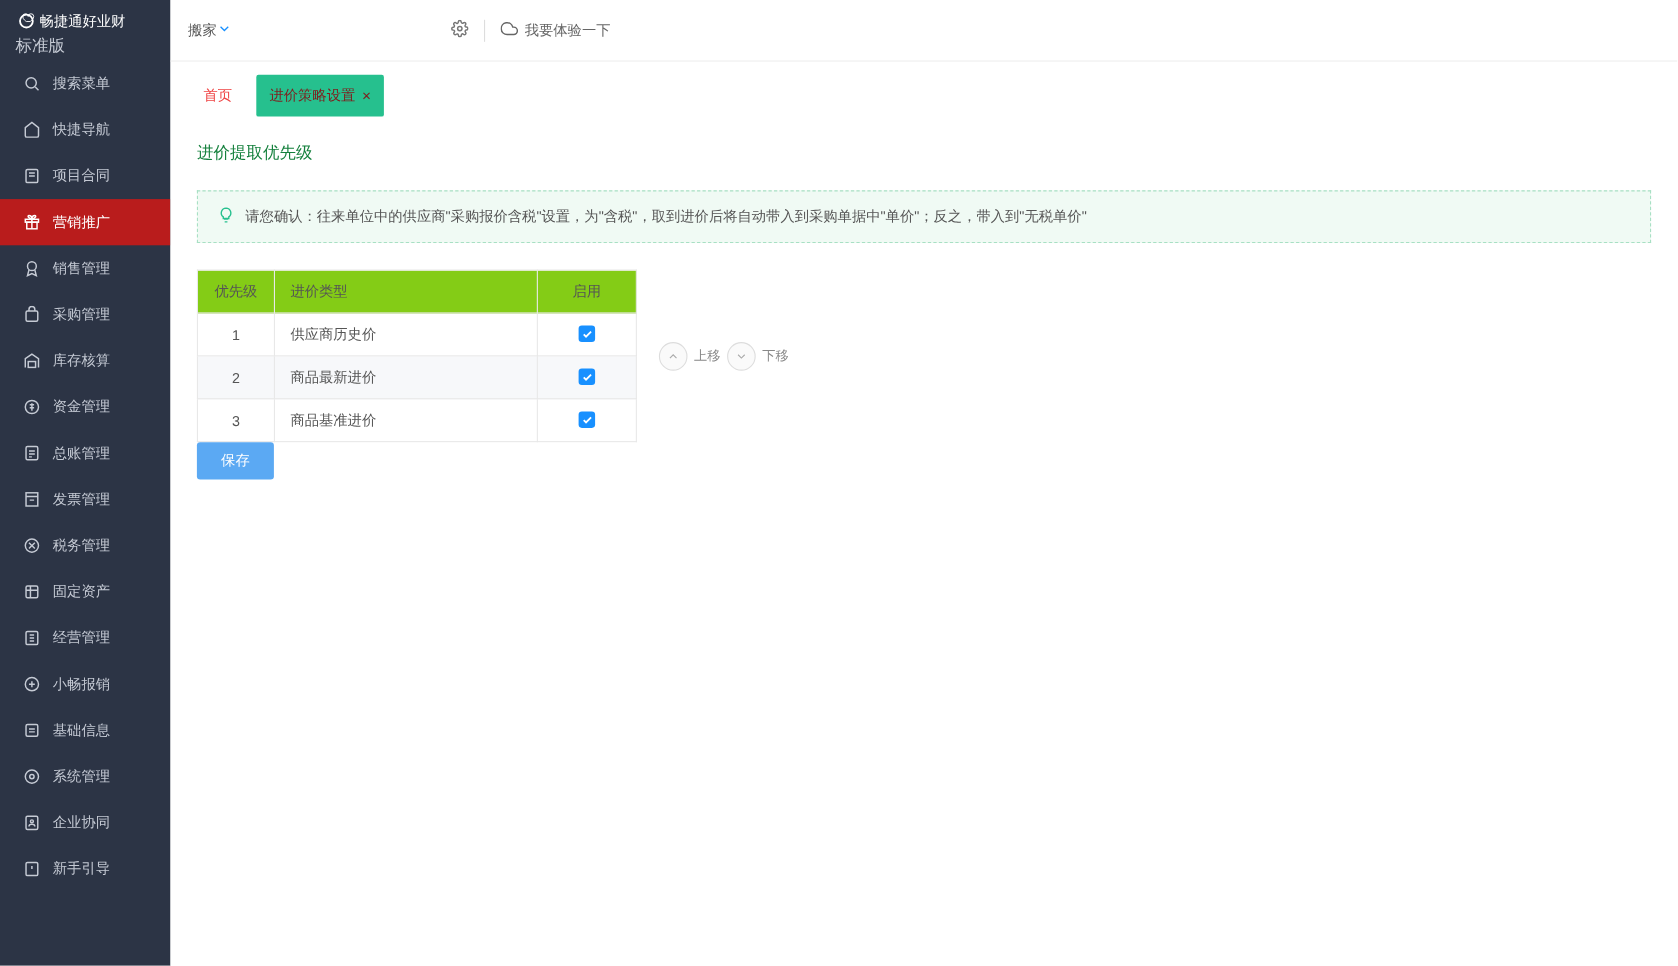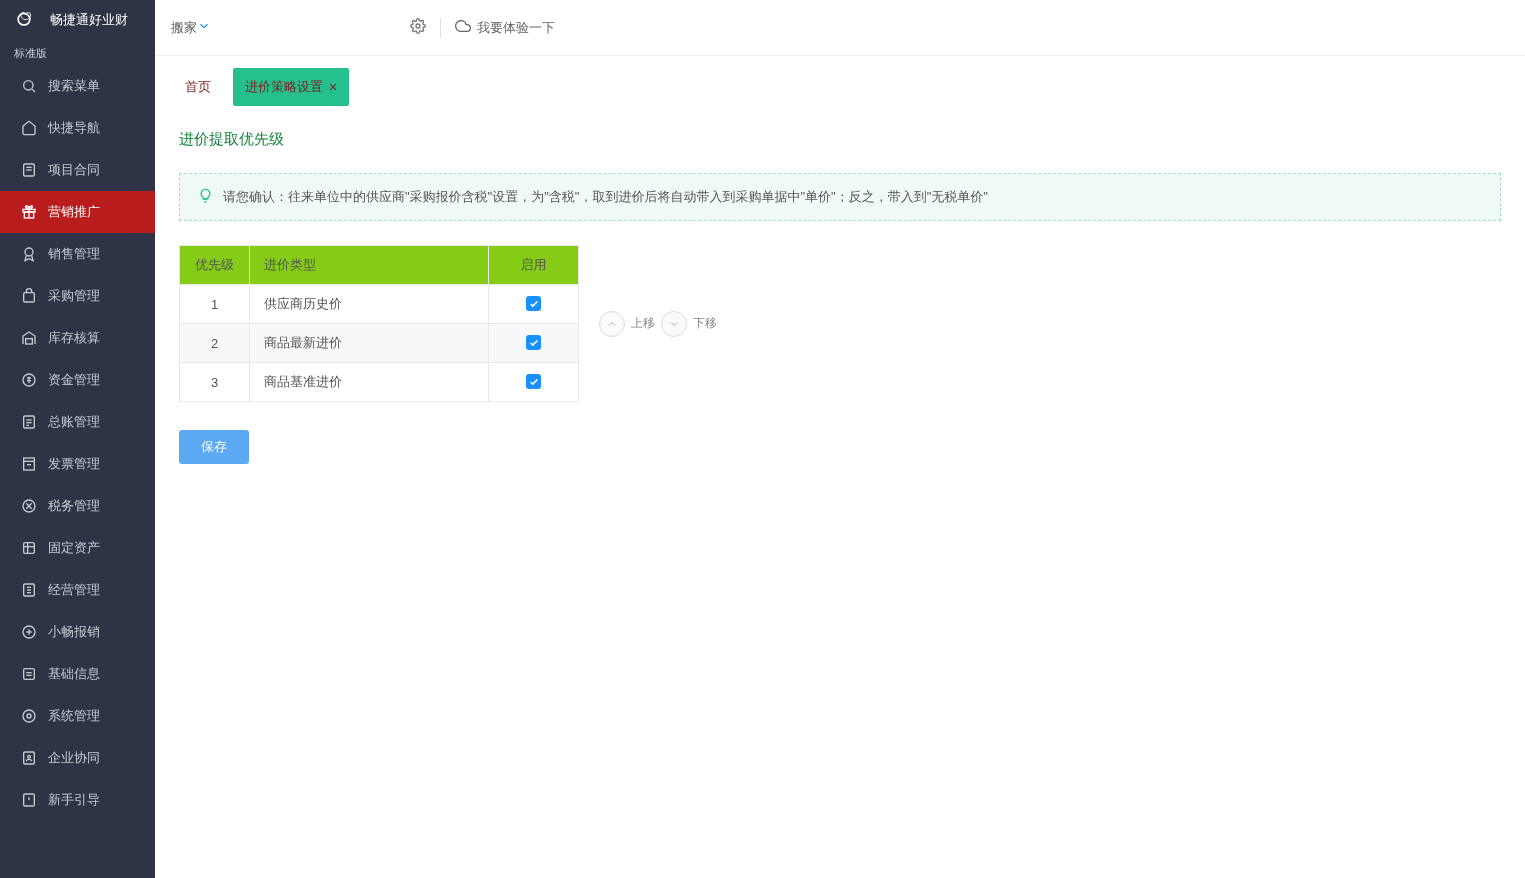--- a/index.html
+++ b/index.html
@@ -34,38 +34,38 @@
     .sidebar::-webkit-scrollbar-thumb {
       background: #4a5268;
     }
     .logo-area {
       padding: 10px 14px 4px 14px;
       color: #fff;
     }
     .logo-row {
       display: flex;
       align-items: center;
-      gap: 16px;
+      gap: 2px;
     }
     .logo-icon {
       width: 20px;
       height: 20px;
       display: flex;
       align-items: center;
       justify-content: center;
     }
     .logo-text {
       font-size: 13px;
       font-weight: 500;
       color: #fff;
     }
     .logo-sub {
-      font-size: 11px;
+      font-size: 15px;
       color: #c5cad4;
-      margin-top: 16px;
+      margin-top: 2px;
     }
     .menu {
       display: flex;
       flex-direction: column;
     }
     .menu-item {
       display: flex;
       align-items: center;
       gap: 10px;
       padding: 12px 20px;
@@ -131,21 +131,21 @@
     .tabs {
       display: flex;
       align-items: center;
       padding: 12px 16px 0 16px;
       gap: 8px;
     }
     .tab {
       padding: 10px 14px;
       cursor: pointer;
       font-size: 13px;
-      color: #7f1d1d;
+      color: #ef4444;
     }
     .tab.active {
       background: #26c08e;
       color: #7f1d1d;
       border-radius: 2px;
       display: flex;
       align-items: center;
       gap: 6px;
       padding: 10px 12px;
     }
@@ -231,21 +231,20 @@
       align-items: center;
       justify-content: center;
       cursor: pointer;
       color: #aaa;
     }
     .move-label {
       font-size: 12px;
       color: #888;
     }
     .save-btn {
-      margin-top: 28px;
       background: #5ba9f3;
       color: #fff;
       border: none;
       padding: 8px 22px;
       border-radius: 3px;
       cursor: pointer;
       font-size: 13px;
     }
   </style>
 </head>

